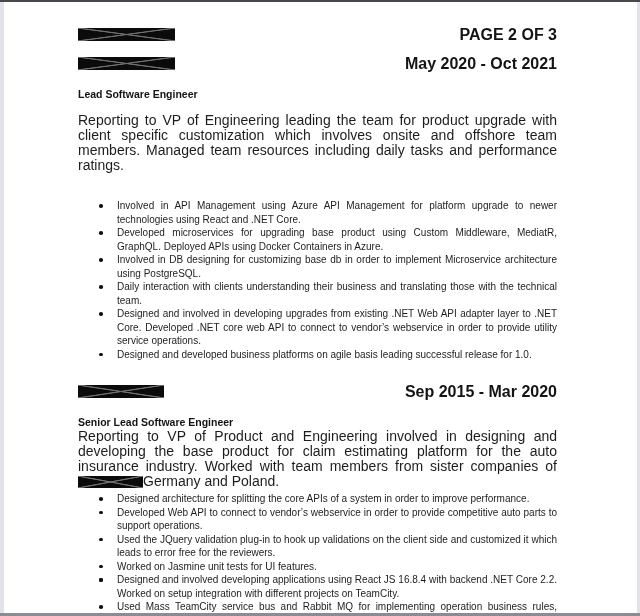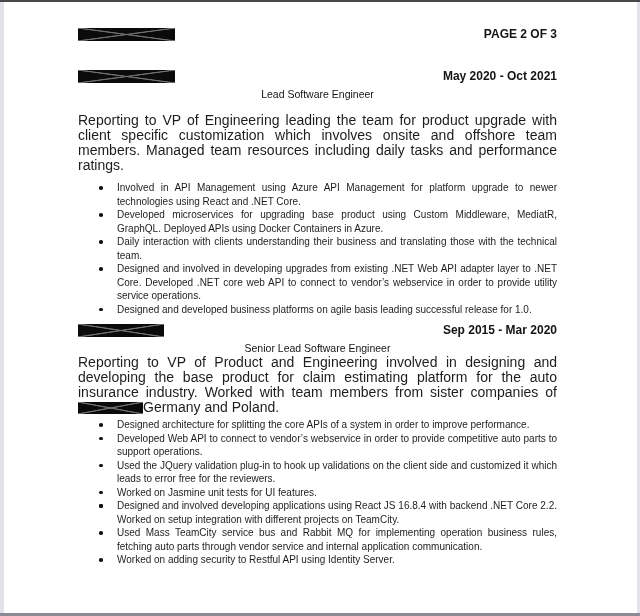--- a/index.html
+++ b/index.html
@@ -22,30 +22,30 @@
 
   .content {
     position: absolute; inset: 0;
     padding: 28px 83px 0 78px;
   }
 
   .header-row {
     display: flex; justify-content: space-between; align-items: center;
     height: 13px;
   }
-  .row2 { margin-top: 29px; }
-  .row3 { margin-top: 8px; align-items: flex-end; }
+  .row2 { margin-top: 16px; }
+  .row3 { margin-top: 24px; align-items: flex-end; }
 
   .bold-label {
-    font-size: 12px; font-weight: 700; color: #141414;
+    font-size: 16px; font-weight: 700; color: #141414;
     line-height: 13px; white-space: nowrap; padding-left: 16px;
   }
   .job-title {
-    font-size: 10.5px; font-weight: 400; color: #141414;
-    line-height: 14px; margin-top: 4px; text-align: center;
+    font-size: 10.5px; font-weight: 700; color: #141414;
+    line-height: 14px; margin-top: 17px;
   }
 
   .redact {
     background:
       linear-gradient(to top right,    transparent calc(50% - 1px), #6f6f6f calc(50% - 0.3px), #6f6f6f calc(50% + 0.3px), transparent calc(50% + 1px)),
       linear-gradient(to bottom right, transparent calc(50% - 1px), #6f6f6f calc(50% - 0.3px), #6f6f6f calc(50% + 0.3px), transparent calc(50% + 1px)),
       #0b0b0b;
   }
   .redact-lg { width: 97px; height: 13px; }
   .redact-md { width: 86px; height: 13px; }
@@ -56,21 +56,21 @@
 
   .summary {
     font-size: 14px; line-height: 15px;
     text-align: justify;
   }
   .summary1 { margin-top: 12px; }
   .summary2 { }
 
   ul.bullets {
     list-style: none;
-    margin-top: 8px;
+    margin-top: 26px;
   }
   ul.bullets2 { margin-top: 3px; }
   ul.bullets li {
     position: relative;
     padding-left: 39px;
     font-size: 10px; line-height: 13.5px;
     text-align: justify;
   }
   .dot {
     position: absolute; left: 21px; top: 5px;
@@ -98,20 +98,21 @@
       <div class="redact redact-lg"></div>
       <div class="bold-label">May 2020 - Oct 2021</div>
     </div>
     <div class="job-title">Lead Software Engineer</div>
 
     <p class="summary summary1">Reporting to VP of Engineering leading the team for product upgrade with client specific customization which involves onsite and offshore team members. Managed team resources including daily tasks and performance ratings.</p>
 
     <ul class="bullets">
       <li><span class="dot"></span><span>Involved in API Management using Azure API Management for platform upgrade to newer technologies using React and .NET Core.</span></li>
       <li><span class="dot"></span><span>Developed microservices for upgrading base product using Custom Middleware, MediatR, GraphQL. Deployed APIs using Docker Containers in Azure.</span></li>
+      <li><span class="dot"></span><span>Involved in DB designing for customizing base db in order to implement Microservice architecture using PostgreSQL.</span></li>
       <li><span class="dot"></span><span>Daily interaction with clients understanding their business and translating those with the technical team.</span></li>
       <li><span class="dot"></span><span>Designed and involved in developing upgrades from existing .NET Web API adapter layer to .NET Core. Developed .NET core web API to connect to vendor’s webservice in order to provide utility service operations.</span></li>
       <li><span class="dot"></span><span>Designed and developed business platforms on agile basis leading successful release for 1.0.</span></li>
     </ul>
 
     <div class="header-row row3">
       <div class="redact redact-md"></div>
       <div class="bold-label">Sep 2015 - Mar 2020</div>
     </div>
     <div class="job-title">Senior Lead Software Engineer</div>

